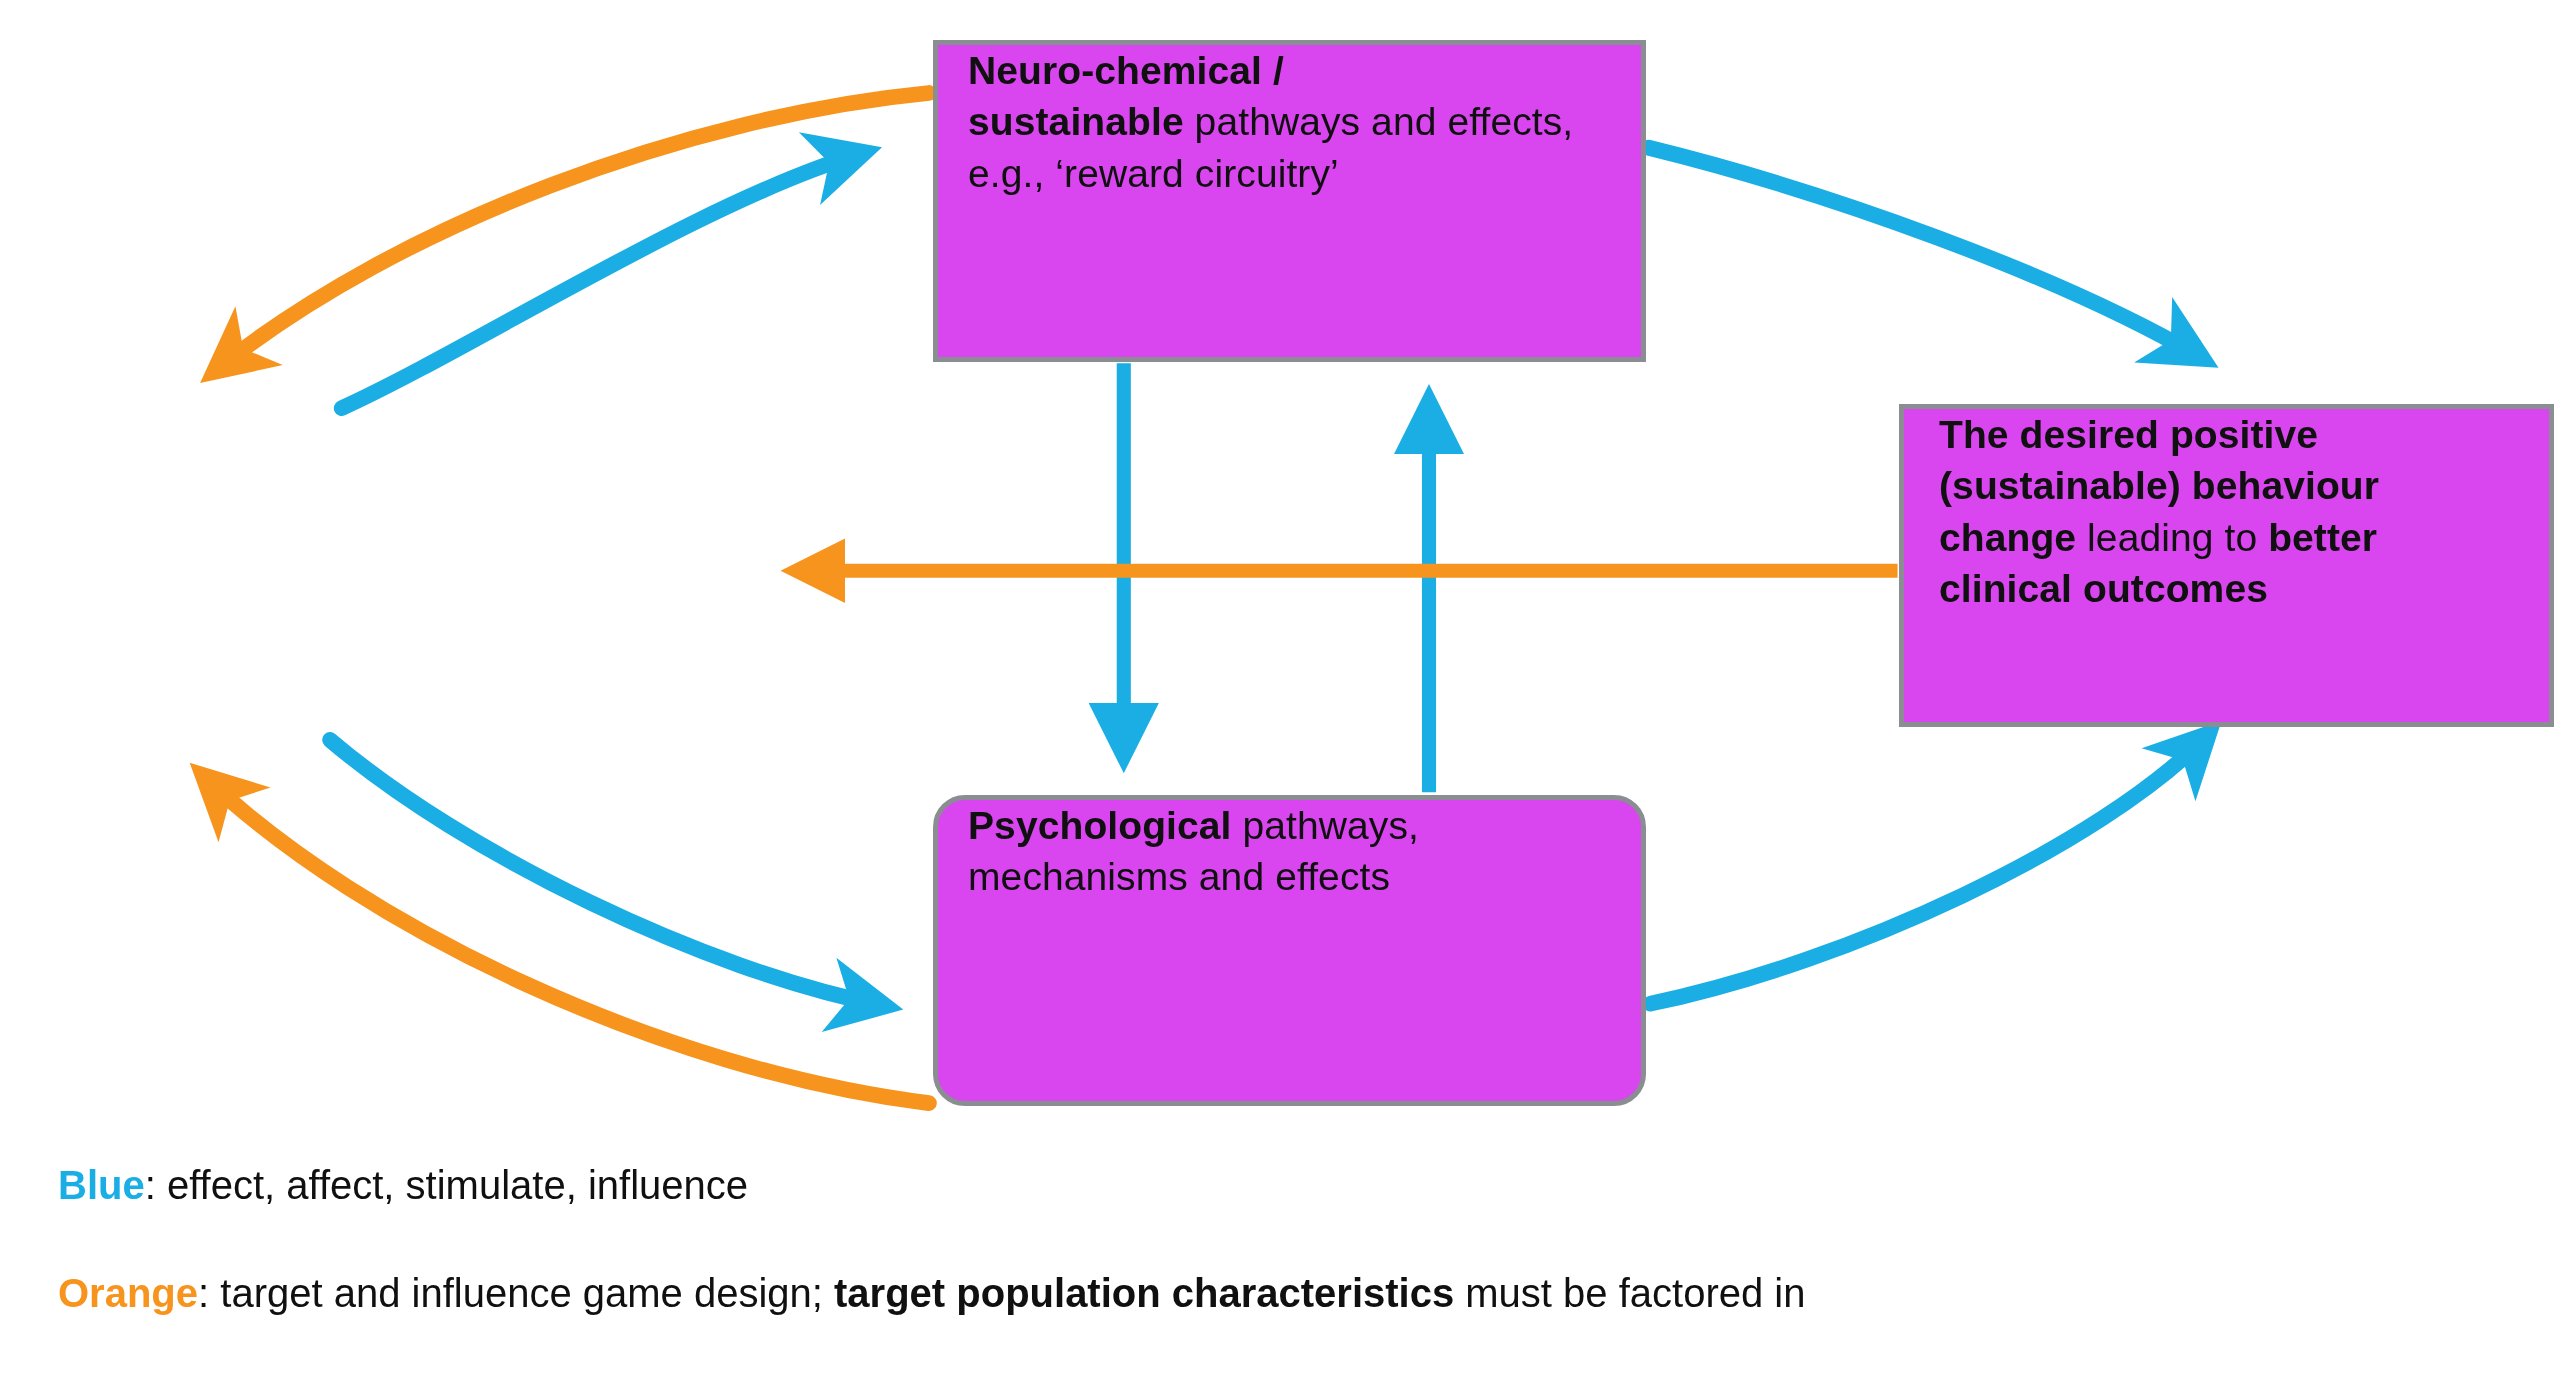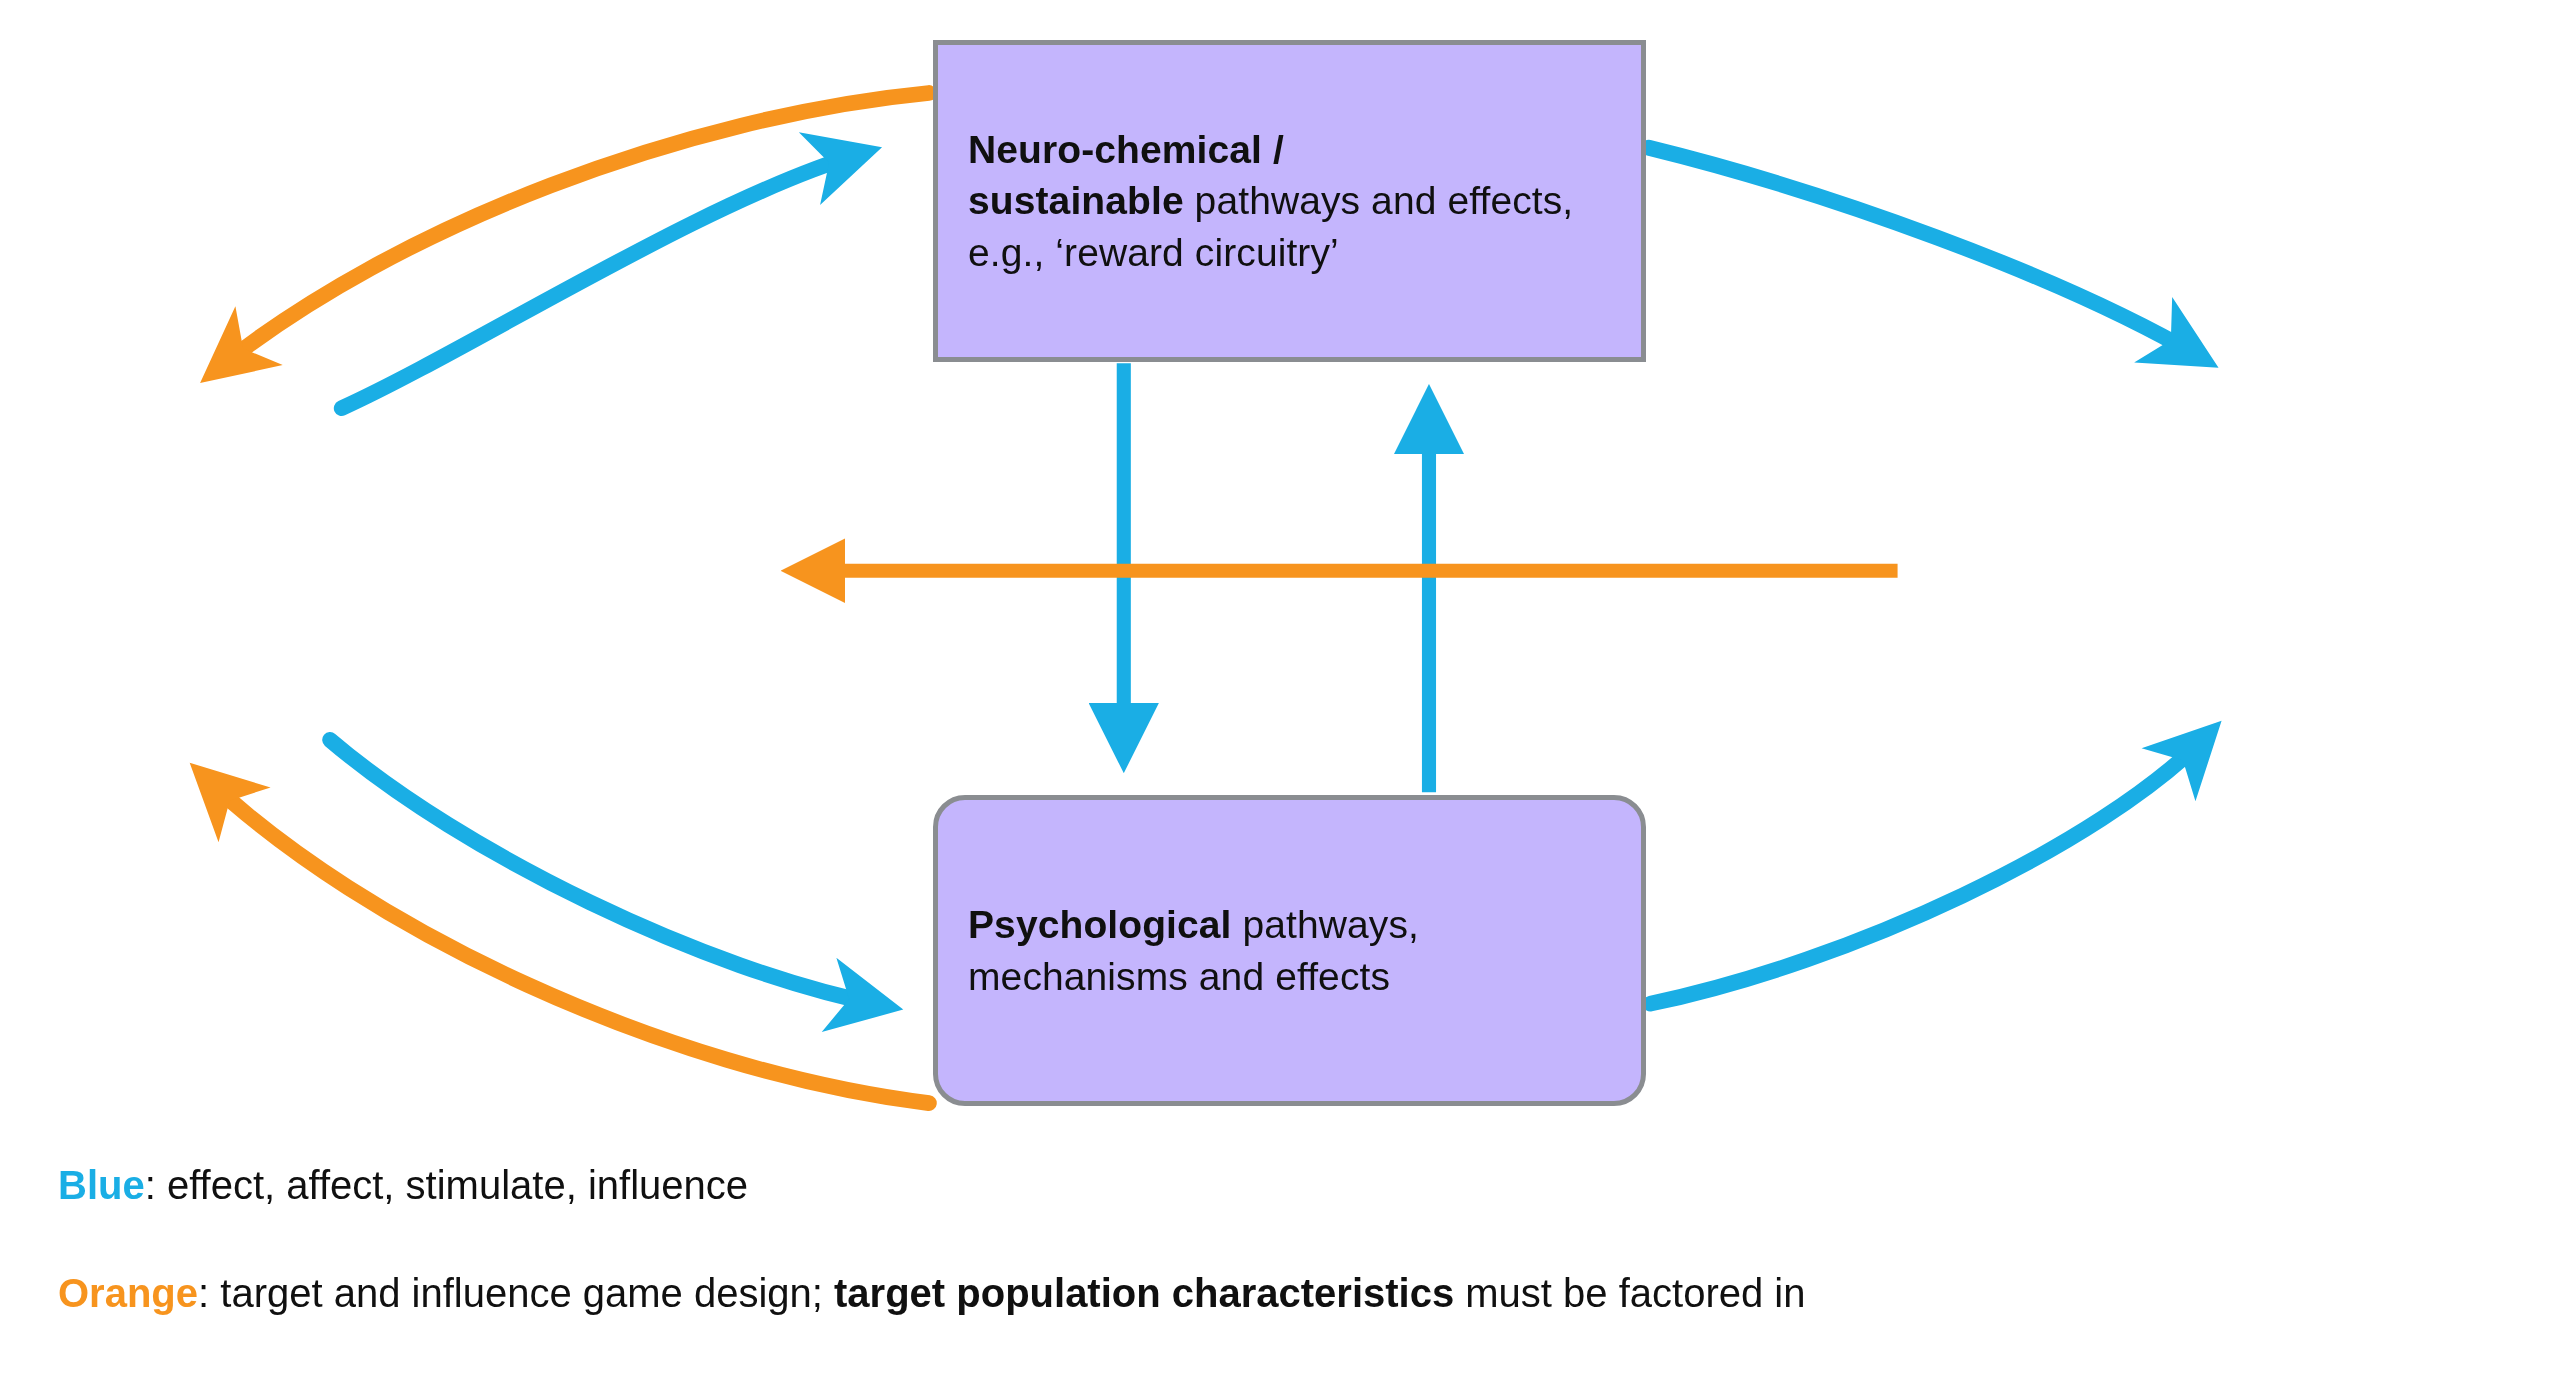--- a/index.html
+++ b/index.html
@@ -23,23 +23,22 @@
     position: absolute;
     left: 0;
     top: 0;
     width: 2576px;
     height: 1401px;
   }
   .node-box {
     position: absolute;
     box-sizing: border-box;
     border: 5px solid #8a8d91;
-    background: #c4b5fd;
+    background: #d946ef;
     display: flex;
-    align-items: center;
   }
   .node-text {
     font-size: 39px;
     line-height: 1.32;
     color: #101010;
     padding: 0 28px;
     letter-spacing: 0.1px;
   }
   .node-text b {
     font-weight: bold;
@@ -110,20 +109,25 @@
   </svg>
 
   <div class="node-box" id="node-neuro">
     <div class="node-text">
       <b>Neuro-chemical /</b><br>
       <b>sustainable</b><span> pathways and effects, e.g., ‘reward circuitry’</span>
     </div>
   </div>
 
 
+  <div class="node-box" id="node-desired">
+    <div class="node-text">
+      <b>The desired positive (sustainable) behaviour change</b><span> leading to </span><b>better clinical outcomes</b>
+    </div>
+  </div>
 
   <div class="node-box" id="node-psych">
     <div class="node-text">
       <b>Psychological</b><span> pathways, mechanisms and effects</span>
     </div>
   </div>
 
   <div class="legend" id="legend-blue">
     <span class="legend-key-blue">Blue</span><span>: </span><span>effect, affect, stimulate, influence</span>
   </div>

